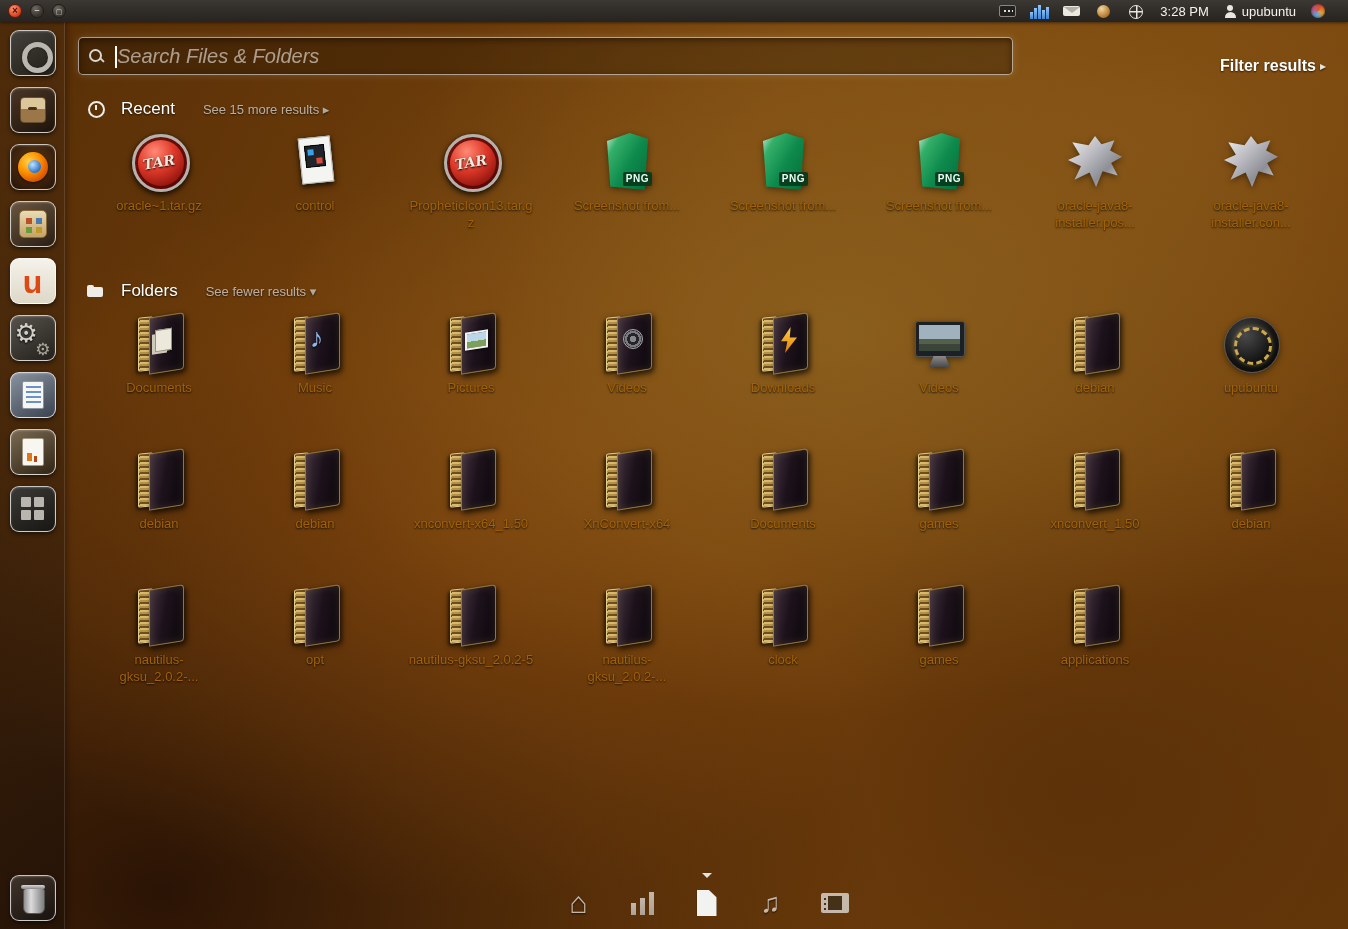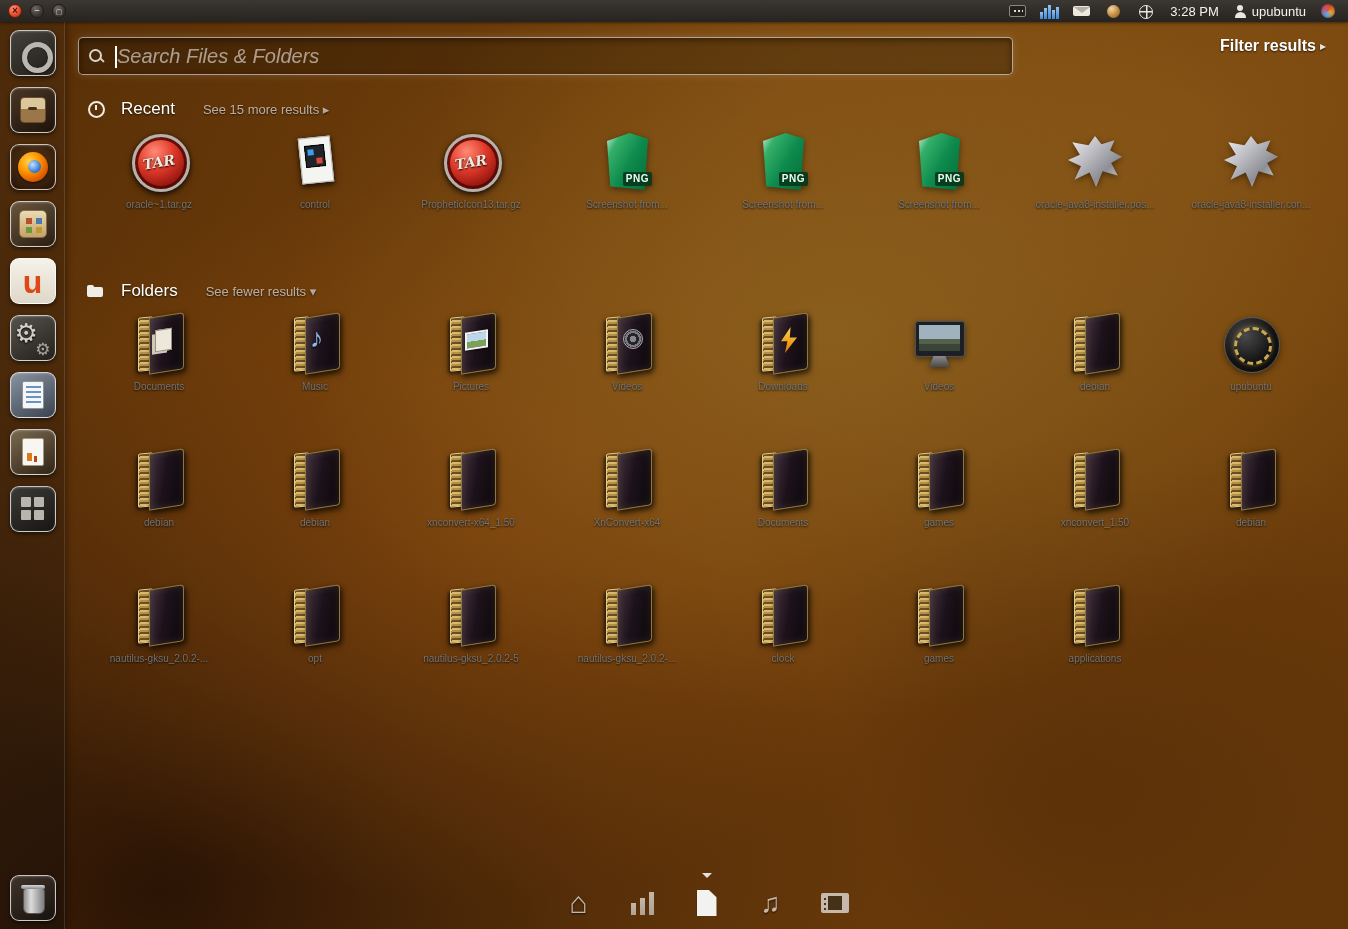--- a/index.html
+++ b/index.html
@@ -22,21 +22,21 @@
     display:flex;align-items:center;justify-content:space-between;
     box-shadow:0 1px 3px rgba(0,0,0,.5);
   }
   .win-controls{display:flex;align-items:center;padding-left:8px;gap:8px;}
   .wc{width:14px;height:14px;border-radius:50%;display:inline-block;box-sizing:border-box;text-align:center;}
   .wc[data-icon="close"]{background:radial-gradient(circle at 35% 30%,#ff9478,#e4502e 55%,#9c2a10);border:1px solid #6e1a06;}
   .wc[data-icon="close"]::after{content:"×";color:#4d1204;font:bold 10px/12px "Liberation Sans",sans-serif;display:block;}
   .wc[data-icon="minimize"],.wc[data-icon="maximize"]{background:radial-gradient(circle at 35% 30%,#6e6962,#39352f 65%);border:1px solid #1e1b18;}
   .wc[data-icon="minimize"]::after{content:"–";color:#cfccc6;font:bold 9px/11px "Liberation Sans",sans-serif;display:block;}
   .wc[data-icon="maximize"]::after{content:"▢";color:#cfccc6;font:7px/13px "Liberation Sans",sans-serif;display:block;}
-  .panel-right{display:flex;align-items:center;padding-right:10px;}
+  .panel-right{display:flex;align-items:center;padding-right:20px;}
   .tray-icon{display:inline-block;width:19px;height:16px;position:relative;margin-left:13px;}
   .tray-icon[data-icon="keyboard-indicator"]::before{
     content:"";position:absolute;inset:2px 1px;background:#23211e;border:1px solid #8a8680;border-radius:2px;
   }
   .tray-icon[data-icon="keyboard-indicator"]::after{
     content:"";position:absolute;left:5px;top:6px;width:10px;height:5px;
     background:radial-gradient(circle,#ddd 1px,transparent 1.3px) 0 0/4px 4px;
   }
   .tray-icon[data-icon="system-monitor"]{
     background:
@@ -158,21 +158,21 @@
   }
   .ltile[data-icon="trash"]::after{
     content:"";position:absolute;left:10px;top:9px;width:24px;height:4px;border-radius:2px;
     background:linear-gradient(#d8d8d8,#8a8a8a);
   }
   
   .dash{
     position:absolute;left:65px;top:22px;right:0;bottom:0;z-index:10;
     background:rgba(24,14,7,.45);
   }
-  .search-row{display:flex;align-items:flex-start;padding:15px 22px 0 13px;}
+  .search-row{display:flex;align-items:flex-end;padding:15px 22px 0 13px;}
   .search-bar{
     width:935px;height:38px;box-sizing:border-box;border-radius:5px;flex:none;
     border:1px solid rgba(255,255,255,.55);
     background:rgba(5,2,0,.25);
     box-shadow:inset 0 2px 6px rgba(0,0,0,.45), 0 0 8px rgba(255,255,255,.15);
     display:flex;align-items:center;padding:0 10px;gap:9px;position:relative;
   }
   .mag{width:15px;height:15px;position:relative;flex:none;}
   .mag::before{content:"";position:absolute;left:0;top:0;width:9px;height:9px;border:2px solid #d8d5ce;border-radius:50%;}
   .mag::after{content:"";position:absolute;left:10px;top:10px;width:6px;height:2px;background:#d8d5ce;transform:rotate(45deg);border-radius:1px;}
@@ -191,21 +191,21 @@
   .section-head .see{color:rgba(255,255,255,.62);font-size:13px;margin-left:12px;text-shadow:0 1px 2px rgba(0,0,0,.7);}
   .sec-icon{width:18px;height:16px;position:relative;display:inline-block;}
   .sec-icon.clock::before{content:"";position:absolute;left:1px;top:0;width:13px;height:13px;border:2px solid #efede8;border-radius:50%;}
   .sec-icon.clock::after{content:"";position:absolute;left:8px;top:4px;width:2px;height:5px;background:#efede8;box-shadow:0 4px 0 -1px #efede8, 3px 4px 0 -1px #efede8;}
   .sec-icon.folder-glyph::before{content:"";position:absolute;left:0;top:2px;width:7px;height:3px;border-radius:2px 2px 0 0;background:#efede8;}
   .sec-icon.folder-glyph::after{content:"";position:absolute;left:0;top:4px;width:16px;height:10px;border-radius:1px 2px 2px 2px;background:#efede8;}
   
   .grid{display:grid;grid-template-columns:repeat(8,156px);row-gap:8px;padding-left:16px;}
   .tile{height:126px;text-align:center;padding-top:2px;border-radius:6px;}
   .tlabel{
-    display:block;max-width:126px;margin:5px auto 0;font-size:10px;color:#737373;
+    display:block;max-width:126px;margin:5px auto 0;font-size:13px;color:#a16207;
     line-height:1.3;text-shadow:0 1px 2px rgba(0,0,0,.85);word-break:break-word;
   }
   .ticon{display:block;width:64px;height:62px;margin:0 auto;position:relative;filter:drop-shadow(0 2px 3px rgba(0,0,0,.45));}
   .ov{position:absolute;z-index:2;font-style:normal;}
   
   .ticon[data-icon="folder"]::before,.ticon[data-icon="documents"]::before,.ticon[data-icon="music"]::before,
   .ticon[data-icon="pictures"]::before,.ticon[data-icon="videos"]::before,.ticon[data-icon="downloads"]::before{
     content:"";position:absolute;z-index:0;left:11px;top:4px;width:13px;height:52px;border-radius:2px;
     background:repeating-linear-gradient(0deg,#d9b96b 0 2px,#6b4f22 2px 4px,#b59148 4px 6px);
     border:1px solid #e3cd8c;transform:skewY(-5deg);

